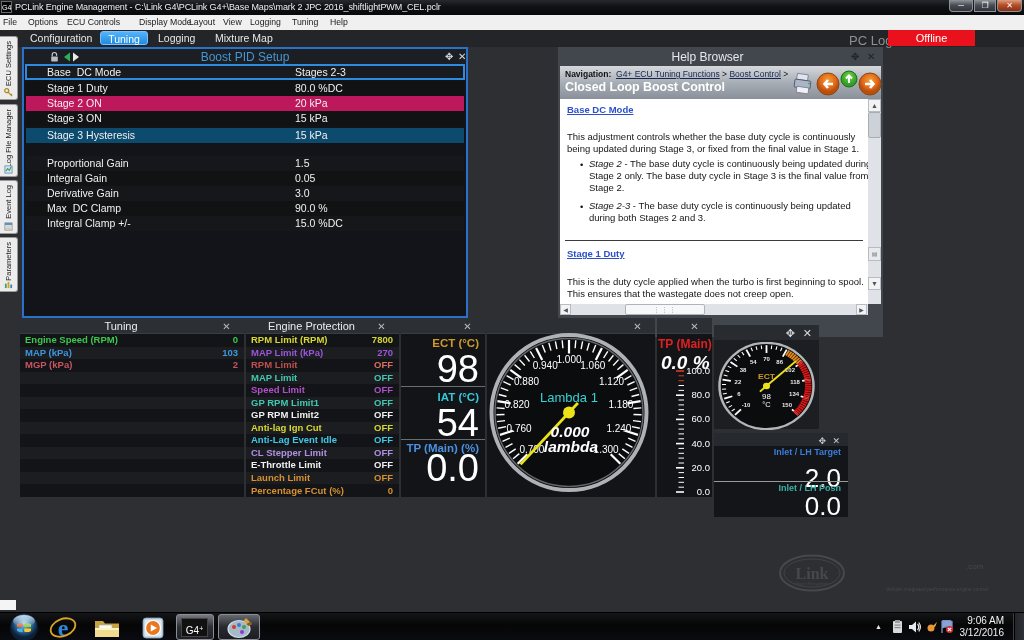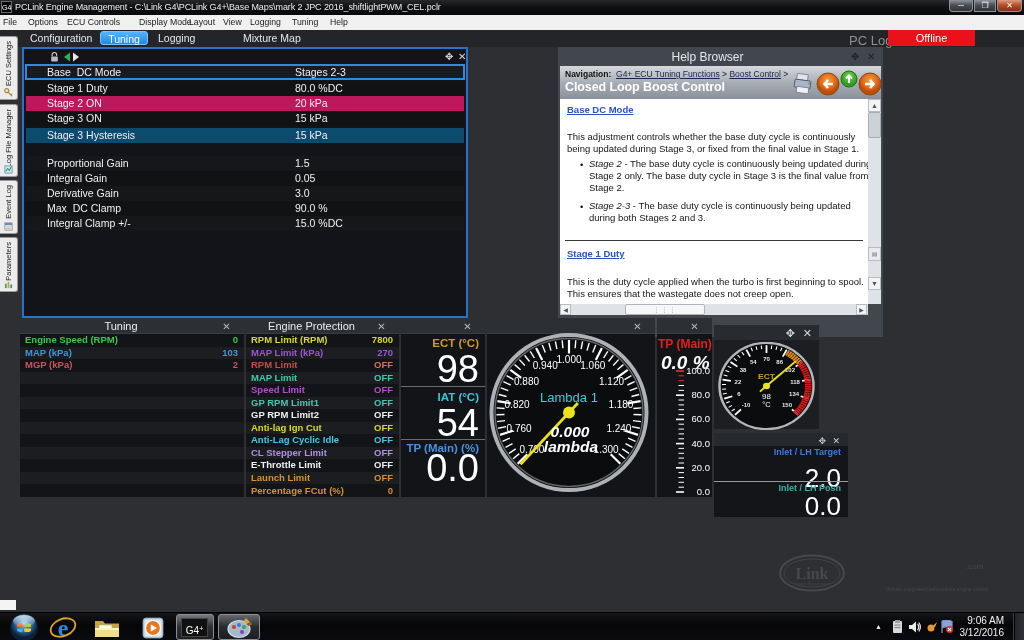--- a/index.html
+++ b/index.html
@@ -72,21 +72,21 @@
       <span style="left:189px;">Layout</span>
       <span style="left:223px;">View</span>
       <span style="left:250px;">Logging</span>
       <span style="left:292px;">Tuning</span>
       <span style="left:330px;">Help</span>
   </div>
   <div class="abs" id="tabrow">
     <span class="tab" style="left:30px;">Configuration</span>
     <div class="abs" id="tuningtab">Tuning</div>
     <span class="tab" style="left:158px;">Logging</span>
-    <span class="tab" style="left:215px;margin-left:28px;">Mixture Map</span>
+    <span class="tab" style="left:215px;">Mixture Map</span>
     <span class="abs" id="pclog">PC Log = Off</span>
     <div class="abs" id="offline">Offline</div>
   </div>
   <div class="abs" id="sidebar"></div>
   <div class="abs sitab" style="top:36px;height:64px;">
       <span class="vt">ECU Settings</span>
       <svg class="ic" viewBox="0 0 10 10">
         <circle cx="3" cy="3" r="2.2" fill="none" stroke="#b08828" stroke-width="1.4"></circle>
         <path d="M4.5,4.5 L9,9 M7,7 L9,7" stroke="#b08828" stroke-width="1.3" fill="none"></path>
       </svg>
@@ -109,20 +109,21 @@
   <div class="abs sitab" style="top:237px;height:55px;">
       <span class="vt">Parameters</span>
       <svg class="ic" viewBox="0 0 10 10">
         <rect x="1" y="4" width="2" height="5" fill="#40a860"></rect>
         <rect x="4" y="2" width="2" height="7" fill="#d0a030"></rect>
         <rect x="7" y="5" width="2" height="4" fill="#4080c0"></rect>
       </svg>
     </div>
 
   <div class="abs" id="boost">
+    <div class="abs" id="boosttitle">Boost PID Setup</div>
     <svg class="abs" style="left:26px;top:2px;" width="44" height="12" viewBox="0 0 44 12">
       <path d="M2.2,5.5 L2.2,3.8 A2.2,2.2 0 0 1 6.6,3.6 L6.6,4.8" fill="none" stroke="#c8ccd0" stroke-width="1.2"></path>
       <rect x="1.2" y="5.5" width="6.6" height="5" rx="0.8" fill="#b8bcc2"></rect>
       <path d="M20,1.5 L14,6 L20,10.5 Z" fill="#2fae58"></path>
       <path d="M23,1.5 L29,6 L23,10.5 Z" fill="#e8eaec"></path>
     </svg>
     <div class="abs" style="left:421px;top:2px;color:#d8dadd;font-size:10px;">✥</div>
     <div class="abs" style="left:434px;top:2px;color:#d8dadd;font-size:10px;">✕</div>
     <div class="abs" id="bsel"></div>
     <div class="brow" style="top:16px;">
@@ -279,21 +280,21 @@
       </div>
     <div class="drow" style="top:91.2px;">
         <span class="l" style="color:#f0f0f0;">GP RPM Limit2</span>
         <span class="v" style="color:#f0f0f0;">OFF</span>
       </div>
     <div class="drow alt" style="top:103.8px;">
         <span class="l" style="color:#d8d832;">Anti-lag Ign Cut</span>
         <span class="v" style="color:#d8d832;">OFF</span>
       </div>
     <div class="drow" style="top:116.3px;">
-        <span class="l" style="color:#40c8e8;">Anti-Lag Cyclic Idle</span>
+        <span class="l" style="color:#40c8e8;">Anti-Lag Event Idle</span>
         <span class="v" style="color:#40c8e8;">OFF</span>
       </div>
     <div class="drow alt" style="top:128.9px;">
         <span class="l" style="color:#b090e0;">CL Stepper Limit</span>
         <span class="v" style="color:#b090e0;">OFF</span>
       </div>
     <div class="drow" style="top:141.4px;">
         <span class="l" style="color:#f0f0f0;">E-Throttle Limit</span>
         <span class="v" style="color:#f0f0f0;">OFF</span>
       </div>

